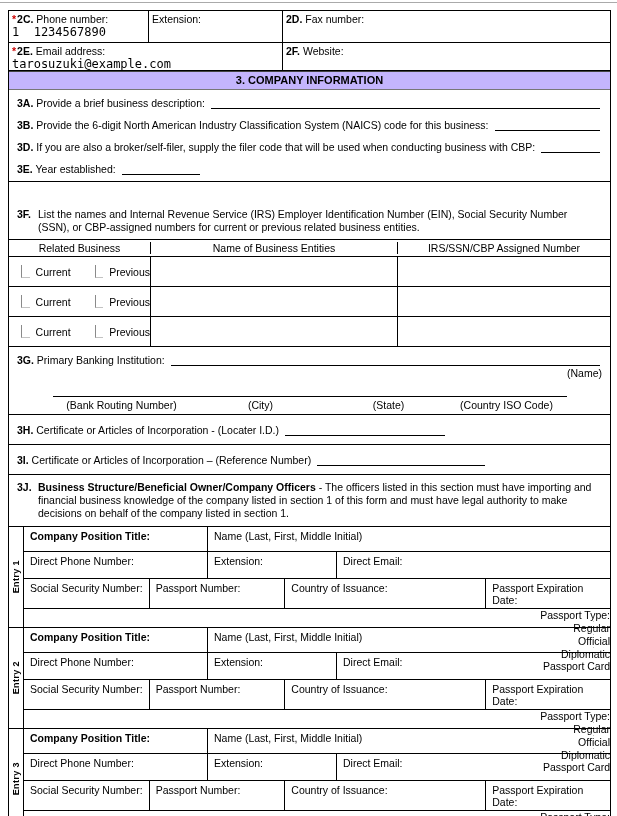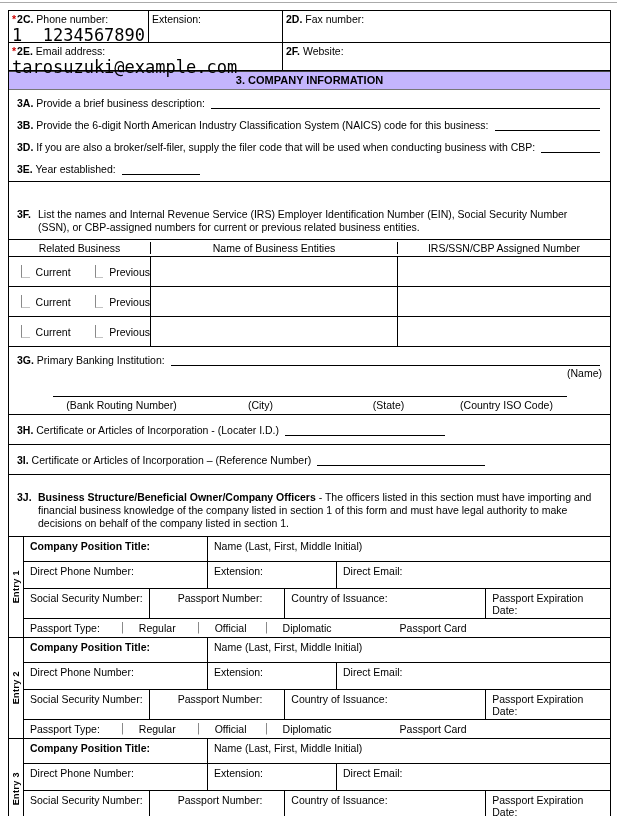--- a/index.html
+++ b/index.html
@@ -1,21 +1,21 @@
 <!DOCTYPE html>
 <html><head>
 <meta charset="utf-8">
 <style>
   html,body{margin:0;padding:0;width:617px;height:816px;background:#ffffff;overflow:hidden;}
   body{font-family:"Liberation Sans",sans-serif;color:#000;font-size:10.5px;position:relative;}
   .topline{position:absolute;top:2px;left:0;width:617px;border-top:1px solid #aaa;}
   .form{position:absolute;top:10px;left:8px;width:601px;border:1px solid #000;border-bottom:2px solid #000;background:#fff;}
   b{font-weight:bold;}
   .req{color:#cc0000;font-weight:bold;margin-right:1px;}
-  .mono{font-family:"DejaVu Sans Mono","Liberation Mono",monospace;font-size:17px;white-space:pre;}
+  .mono{font-family:"DejaVu Sans Mono","Liberation Mono",monospace;font-size:12px;white-space:pre;}
   
   .trow1{display:flex;height:31px;border-bottom:1px solid #000;}
   .trow2{display:flex;height:27px;border-bottom:1px solid #000;}
   .tcell{padding:2px 4px 0 3px;box-sizing:border-box;}
   .brd-r{border-right:1px solid #000;}
   .w140{width:140px;} .w134{width:134px;} .w274{width:274px;} .flex1{flex:1;}
   .band{height:17px;background:#c4b5fd;border-bottom:1px solid #777;border-top:1px solid #444;
         text-align:center;font-weight:bold;font-size:11px;line-height:16px;}
   
   .boxAE{padding:6px 8px 4px 8px;border-bottom:1px solid #000;}
@@ -43,33 +43,33 @@
   .cb-hidden{display:inline-block;width:0;height:12px;margin-right:0;}
   .prev{margin-left:24px;}
   
   .box3G{padding:6px 8px 3px 8px;border-bottom:1px solid #000;}
   .gname{text-align:right;margin-top:1px;}
   .bankrow{display:flex;justify-content:center;margin-top:16px;}
   .bank-col{text-align:center;}
   .bank-col .bar{border-bottom:1px solid #000;height:1px;margin-bottom:2px;}
   .bw1{width:138px;} .bw2{width:140px;} .bw3{width:116px;} .bw4{width:120px;}
   .rowHI{padding:8px 8px 8px 8px;border-bottom:1px solid #000;display:flex;align-items:flex-end;}
-  .box3J{padding:6px 8px 6px 8px;margin-top:10px;}
+  .box3J{padding:6px 8px 6px 8px;}
   
   .entry{display:flex;border-top:1px solid #000;}
   .eside{width:14px;border-right:1px solid #000;display:flex;align-items:center;justify-content:center;}
   .eside span{writing-mode:vertical-rl;transform:rotate(180deg);font-weight:bold;font-size:9px;letter-spacing:.4px;}
   .ebody{flex:1;display:flex;flex-direction:column;}
   .erow{display:flex;border-bottom:1px solid #000;}
   .erow:last-child{border-bottom:0;}
   .h24{height:24px;} .h26{height:26px;} .h29{height:29px;} .h18{height:18px;}
   .ecell{border-right:1px solid #000;box-sizing:border-box;padding:3px 0 0 6px;}
   .ecell.last{border-right:0;}
-  .ew184{width:184px;} .ew129{width:129px;} .ew127{width:127px;} .ew137{width:137px;text-align:center;} .ew203{width:203px;}
-  .ptrow{display:flex;align-items:center;padding-left:6px;}
+  .ew184{width:184px;} .ew129{width:129px;} .ew127{width:127px;} .ew137{width:137px;} .ew203{width:203px;}
+  .ptrow{display:flex;align-items:flex-end;padding-left:6px;flex-direction:column;}
   .pt-gap1{margin-left:22px;} .pt-gap2{margin-left:22px;} .pt-gap3{margin-left:19px;} .pt-gap4{margin-left:34px;}
   .ptrow .cb{margin-right:7px;height:11px;border-bottom-color:transparent;}
 </style>
 </head>
 <body>
 
 <div class="topline"></div>
 
 <div class="form">
 

